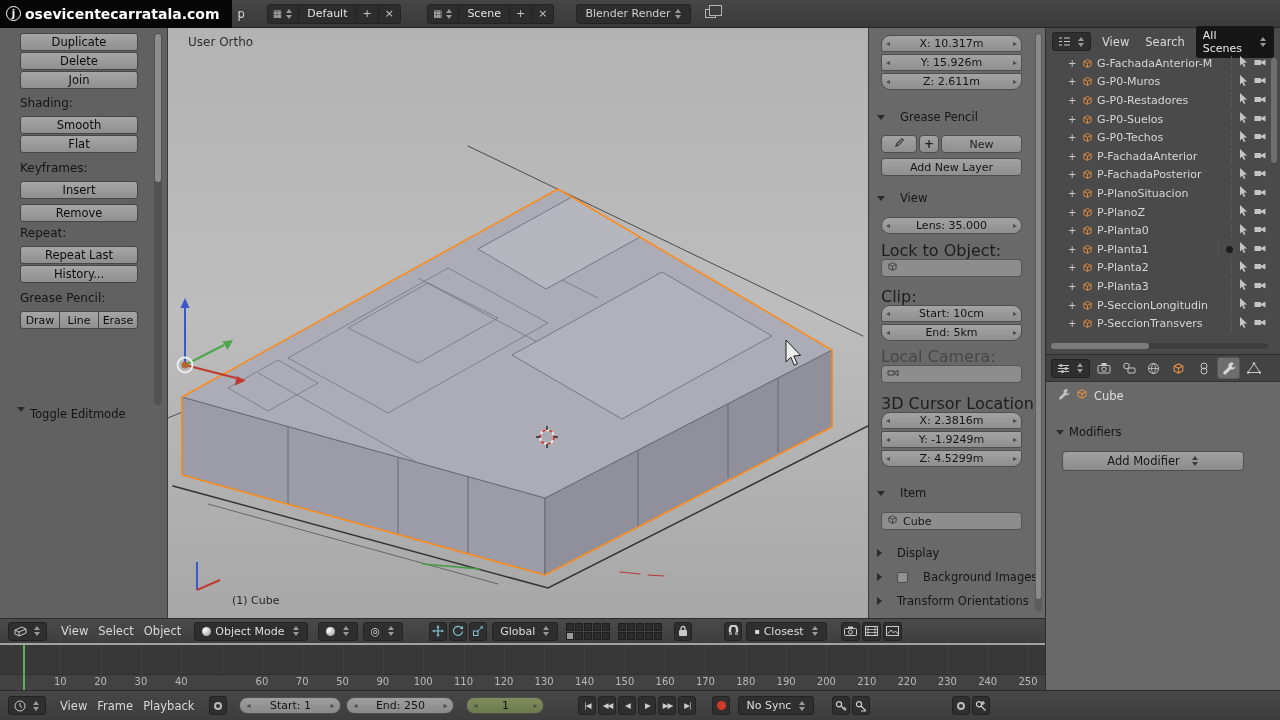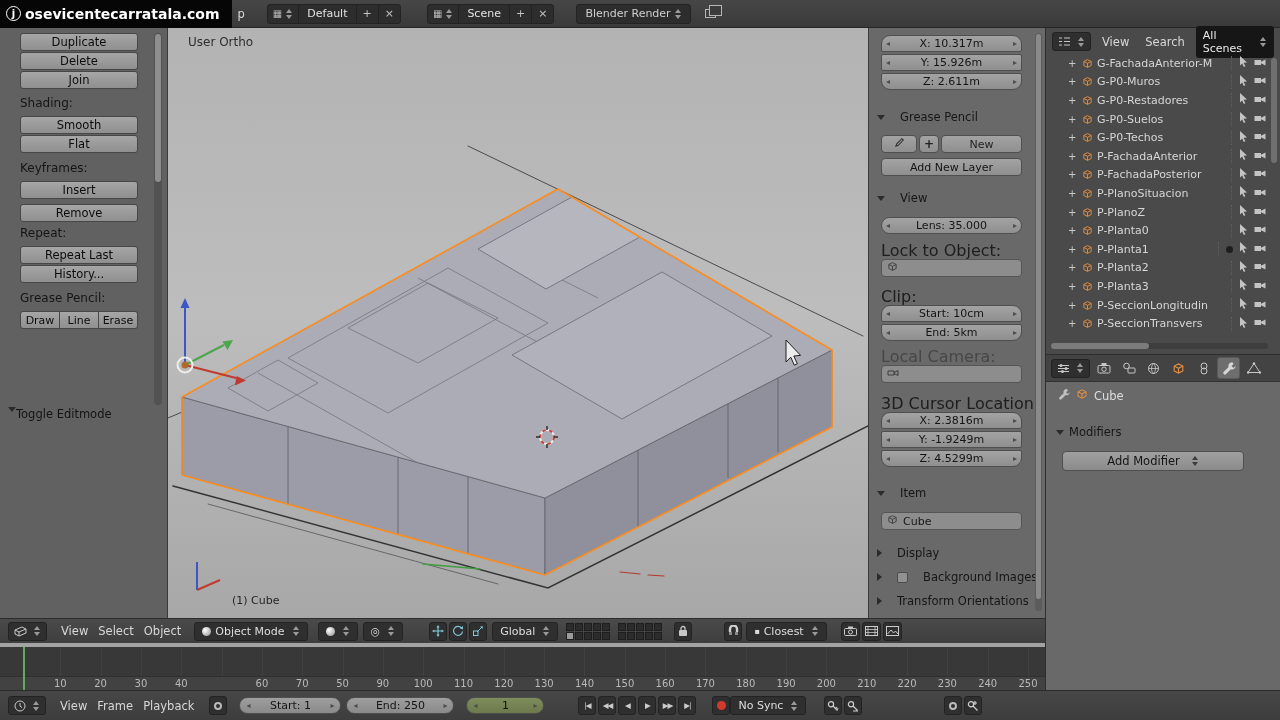--- a/index.html
+++ b/index.html
@@ -35,21 +35,21 @@
 #win-ico::after{content:"";position:absolute;left:3px;top:-5px;width:11px;height:9px;border:1px solid #b5b5b5;background:#3c3c3c}
 
 
 #tool-shelf{position:absolute;left:0;top:28px;width:168px;height:590px;background:#616161;border-right:1px solid #3a3a3a}
 .ts-btn{position:absolute;left:20px;width:118px;height:18px;background:linear-gradient(#a6a6a6,#8f8f8f);border:1px solid #474747;border-radius:3px;color:#0c0c0c;font-size:11.5px;display:flex;align-items:center;justify-content:center;white-space:nowrap}
 .ts-label{position:absolute;left:20px;color:#151515;font-size:12px}
 .ts-row{position:absolute;left:20px;width:118px;height:18px;display:flex}
 .ts-seg{flex:1;background:linear-gradient(#a6a6a6,#8f8f8f);border:1px solid #474747;border-left:none;color:#0c0c0c;font-size:11px;display:flex;align-items:center;justify-content:center}
 .ts-seg:first-child{border-left:1px solid #474747;border-radius:3px 0 0 3px}
 .ts-seg:last-child{border-radius:0 3px 3px 0}
-.ts-panel{position:absolute;left:8px;display:flex;align-items:flex-start;color:#141414;font-size:11.5px}
+.ts-panel{position:absolute;left:17px;display:flex;align-items:flex-start;gap:5px;color:#141414;font-size:11.5px}
 #ts-scroll{position:absolute;right:5px;top:5px;width:8px;height:372px;background:#525252;border-radius:4px}
 #ts-thumb{position:absolute;left:1px;top:1px;width:6px;height:148px;background:#8e8e8e;border-radius:3px}
 
 
 #viewport{position:absolute;left:168px;top:28px;width:700px;height:682px;background:linear-gradient(180deg,#b3b3b3,#bdbdbd 42%,#a1a1a1)}
 #vp-svg{position:absolute;left:0;top:0}
 #vp-view-label{position:absolute;left:20px;top:7px;color:#2e2e2e;font-size:12px}
 #vp-object-label{position:absolute;left:64px;top:566px;color:#262626;font-size:11px}
 
 
@@ -97,21 +97,21 @@
 #modifiers-header{position:absolute;top:70px;left:10px;display:flex;align-items:center;gap:5px;color:#161616;font-size:11.5px}
 #add-modifier{position:absolute;top:96px;left:16px;width:182px;height:20px;background:linear-gradient(#a0a0a0,#8b8b8b);border:1px solid #4f4f4f;border-radius:4px;color:#141414;font-size:11.5px;display:flex;align-items:center;justify-content:center;gap:8px}
 
 
 #v3d-header{position:absolute;left:0;top:618px;width:1045px;height:25px;background:linear-gradient(#4a4a4a,#3e3e3e);border-top:1px solid #2c2c2c;display:flex;align-items:center;padding:0 8px;color:#d6d6d6;font-size:11.5px}
 .layers{display:grid;grid-template-columns:repeat(5,8px);grid-auto-rows:8px;gap:1px;margin-left:8px}
 .lc{background:#2c2c2c;border:1px solid #1e1e1e}
 .lc.active{background:#9b9b9b}
 
 
-#timeline{position:absolute;left:0;top:643px;width:1045px;height:47px;background:#383838;border-top:4px solid #a3a3a3;overflow:hidden}
+#timeline{position:absolute;left:0;top:643px;width:1045px;height:47px;background:#383838;border-top:2px solid #a3a3a3;overflow:hidden}
 #tl-numstrip{position:absolute;left:0;right:0;top:29px;height:18px;background:#424242;border-top:1px solid #2f2f2f}
 .tl-grid{position:absolute;top:0;height:29px;width:1px;background:#414145}
 .tl-num{position:absolute;top:31px;transform:translateX(-50%);font-size:10px;color:#b9b9b9}
 .tl-cf{position:absolute;top:0;height:47px;width:2px}
 #tl-header{position:absolute;left:0;top:690px;width:1280px;height:30px;background:linear-gradient(#474747,#3d3d3d);border-top:1px solid #2b2b2b;display:flex;align-items:center;padding:0 8px;color:#d6d6d6;font-size:11.5px}
 .tl-field{display:flex;align-items:center;justify-content:space-between;background:linear-gradient(#9e9e9e,#8a8a8a);border:1px solid #4e4e4e;border-radius:9px;height:17px;font-size:11px;color:#151515;padding:0 6px;gap:6px;white-space:nowrap}
 .tl-field.current{background:linear-gradient(#7f8d5d,#6c7a4c);color:#0f140a;width:78px;justify-content:space-between}
 .ring{width:8px;height:8px;border:2px solid #b9b9b9;border-radius:50%}
 .dot-red{width:9px;height:9px;border-radius:50%}
 #pb-group{display:flex;gap:2px}
@@ -898,21 +898,21 @@
         <div class="mini pbb">|◀</div>
         <div class="mini pbb">◀◀</div>
         <div class="mini pbb">◀</div>
         <div class="mini pbb">▶</div>
         <div class="mini pbb">▶▶</div>
         <div class="mini pbb">▶|</div>
       </div>
     <div class="mini" style="margin-left:16px">
         <span class="dot-red" id="rec-dot" style="background: rgb(210, 59, 43);"></span>
       </div>
-    <div class="dd" style="margin-left:0">
+    <div class="dd" style="margin-left:8px">
       <span>No Sync</span>
       <span class="ud"></span>
     </div>
     <div class="mini" style="margin-left:18px">
         <svg width="12" height="12">
           <circle cx="4" cy="4.2" r="2.6" fill="none" stroke="#cdcdcd" stroke-width="1.2"></circle>
           <path d="M6 6 L10.5 10.5 M8.6 8.6 L10 7.2 M9.8 9.8 L11.2 8.4" stroke="#cdcdcd" stroke-width="1.2" fill="none"></path>
         </svg>
       </div>
     <div class="mini" style="margin-left:2px">

